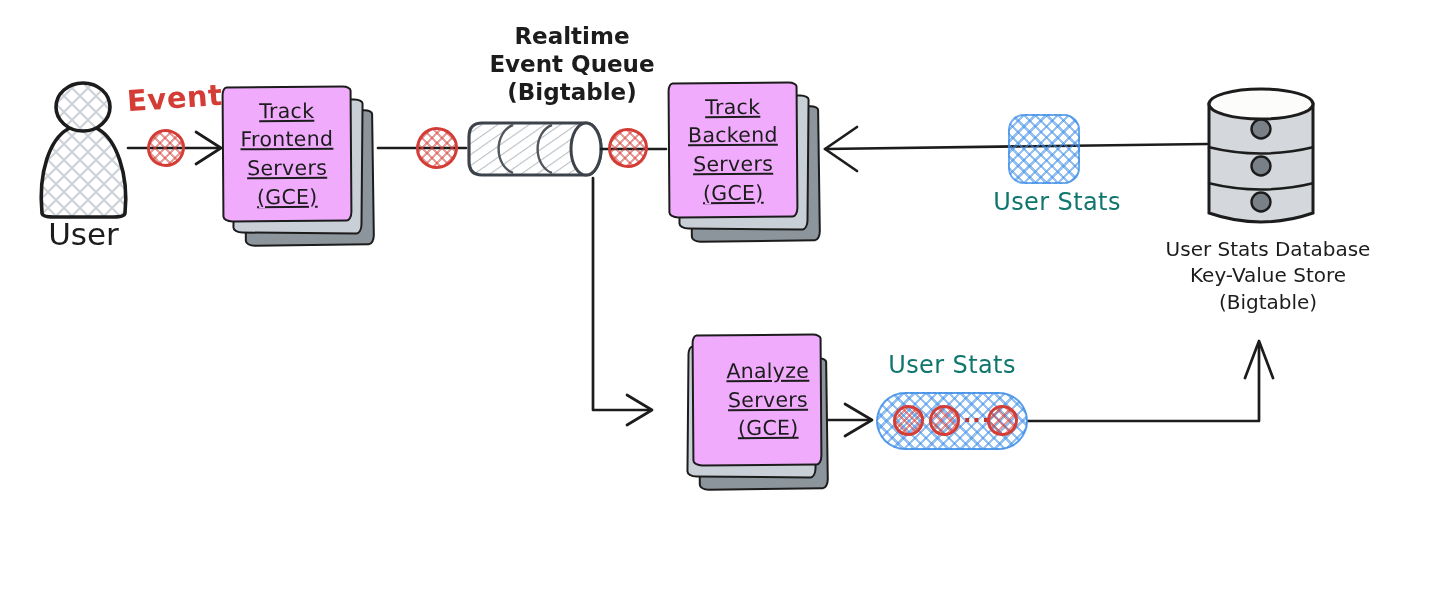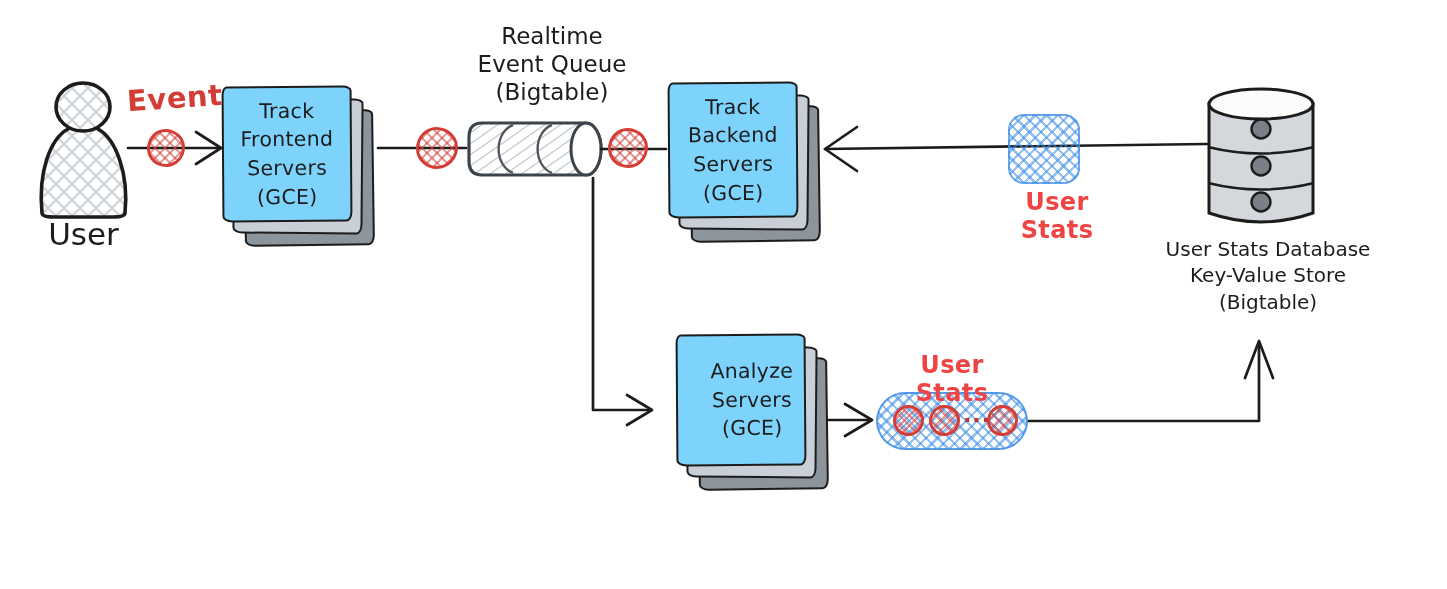--- a/index.html
+++ b/index.html
@@ -11,22 +11,22 @@
 
   
   .stack{position:absolute;}
   .sheet{
     position:absolute;border:2.6px solid #1c1c1c;
     border-radius:5px 9px 6px 10px / 9px 5px 10px 6px;
     box-sizing:border-box;
   }
   .sheet.back{background:#8c949c;transform:rotate(-0.8deg);}
   .sheet.mid{background:#c9cfd7;transform:rotate(0.5deg);}
-  .sheet.front{background:#7dd3fc;transform:rotate(-0.4deg);
-    display:flex;align-items:center;justify-content:center;}
+  .sheet.front{background:#f0abfc;transform:rotate(-0.4deg);
+    display:flex;align-items:center;justify-content:center;text-decoration:underline;}
   .node-label{
     white-space:pre-line;text-align:center;font-size:20.5px;line-height:1.4;
     font-weight:500;letter-spacing:.3px;
   }
 
   
   .xhatch-red{
     background:
       repeating-linear-gradient(45deg, rgba(212,60,54,.50) 0 2px, transparent 2px 7px),
       repeating-linear-gradient(135deg, rgba(212,60,54,.50) 0 2px, transparent 2px 7px);
@@ -53,21 +53,21 @@
   .ellipsis{
     position:absolute;color:#c0362f;font-weight:bold;font-size:22px;letter-spacing:1px;
   }
 
   
   .lbl{position:absolute;white-space:pre-line;}
   .lbl.center{text-align:center;}
   .user-name{font-size:31px;font-weight:500;margin-top:28px;}
   .event-name{font-size:29px;font-weight:600;color:#d43c36;transform:rotate(-4deg);letter-spacing:.5px;}
   .queue-name{font-size:23px;font-weight:500;line-height:1.22;}
-  .blue-name{font-size:24px;font-weight:700;color:#ef4444;letter-spacing:.4px;}
+  .blue-name{font-size:24px;font-weight:400;color:#0f766e;letter-spacing:.4px;}
   .db-name{font-size:20px;font-weight:500;line-height:1.32;}
 </style>
 </head>
 <body>
 
 <div class="stage">
 
   <svg class="wires" width="1447" height="589" viewBox="0 0 1447 589">
     <defs>
       <pattern id="hatchGray" width="9" height="9" patternUnits="userSpaceOnUse" patternTransform="rotate(55)">
@@ -151,21 +151,21 @@
       <div class="node-label">Track
 Backend
 Servers
 (GCE)</div>
     </div>
   </div>
 
   <div class="stack" style="left:676px;top:334px;width:156px;height:160px;">
     <div class="sheet back" style="left:22px;top:24px;width:130px;height:132px;"></div>
     <div class="sheet mid" style="left:11px;top:12px;width:130px;height:132px;"></div>
-    <div class="sheet front" style="left:0;top:0;width:130px;height:132px;padding-left:22px;">
+    <div class="sheet front" style="left:16px;top:0;width:130px;height:132px;padding-left:22px;">
       <div class="node-label">Analyze
 Servers
 (GCE)</div>
     </div>
   </div>
 
   <div class="event-dot xhatch-red" style="left:147px;top:129px;width:38px;height:38px;"></div>
   <div class="event-dot xhatch-red" style="left:416px;top:127px;width:42px;height:42px;"></div>
   <div class="event-dot xhatch-red" style="left:608px;top:128px;width:40px;height:40px;"></div>
 
@@ -175,21 +175,21 @@
     <div class="event-dot xhatch-red" style="left:15px;top:11px;width:31px;height:31px;"></div>
     <div class="event-dot xhatch-red" style="left:51px;top:11px;width:31px;height:31px;"></div>
     <div class="ellipsis" style="left:85px;top:8px;">...</div>
     <div class="event-dot xhatch-red" style="left:109px;top:11px;width:31px;height:31px;"></div>
   </div>
 
   <div class="lbl center user-name" style="left:26px;top:188px;width:115px;">User</div>
 
   <div class="lbl event-name" style="left:127px;top:81px;">Event</div>
 
-  <div class="lbl center queue-name" style="left:448px;top:22px;width:208px;">Realtime
+  <div class="lbl center queue-name" style="left:468px;top:22px;width:208px;font-weight:bold;">Realtime
 Event Queue
 (Bigtable)</div>
 
   <div class="lbl center blue-name" style="left:993px;top:188px;width:128px;">User Stats</div>
 
   <div class="lbl center db-name" style="left:1136px;top:236px;width:264px;">User Stats Database
 Key-Value Store
 (Bigtable)</div>
 
   <div class="lbl center blue-name" style="left:882px;top:351px;width:140px;">User Stats</div>

